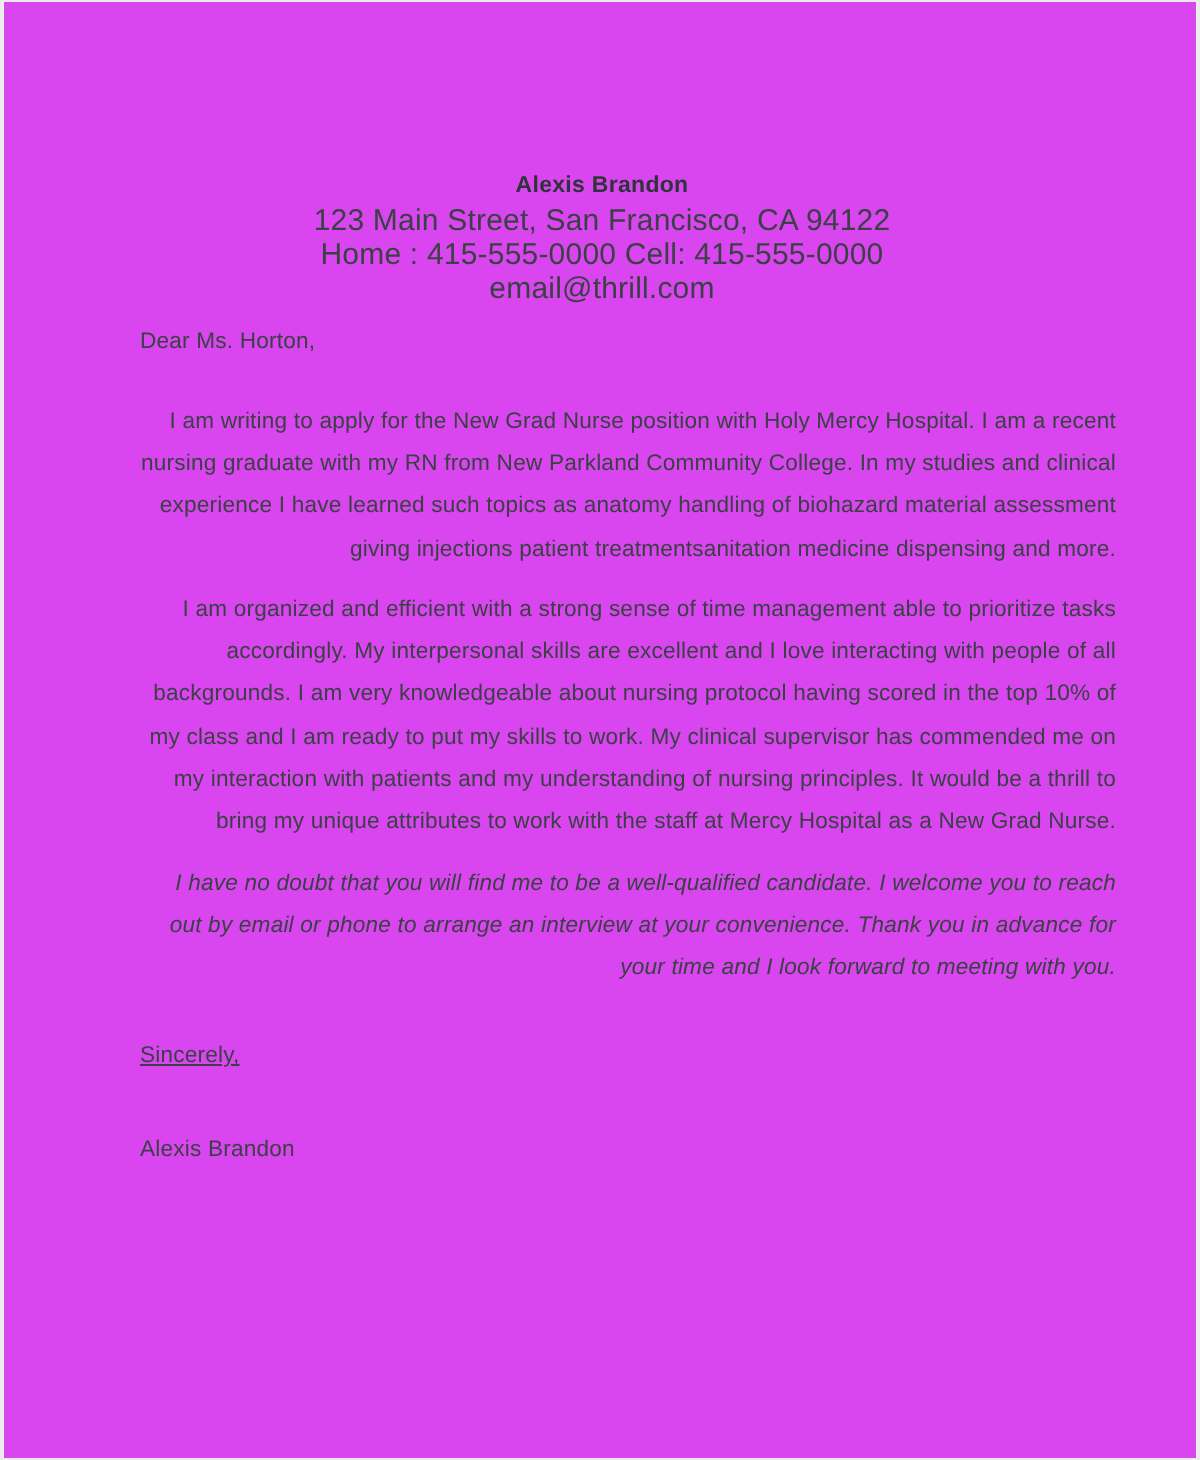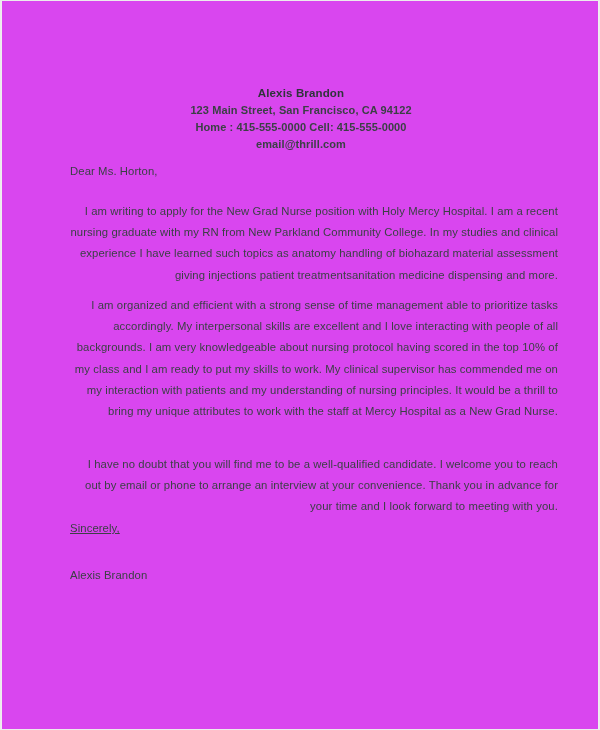--- a/index.html
+++ b/index.html
@@ -42,22 +42,22 @@
     color: #3b4045;
   }
   .lh-name {
     font-size: 11.5px;
     font-weight: bold;
     letter-spacing: 0.15px;
     line-height: 17px;
     color: #2f343a;
   }
   .lh-line {
-    font-size: 11px;
-    font-weight: bold;
+    font-size: 15px;
+    font-weight: normal;
     line-height: 17px;
     letter-spacing: 0.1px;
     color: #3b4045;
   }
 
   
   .body-block {
     position: absolute;
     left: 57px;
     width: 488px;
@@ -69,21 +69,21 @@
   .salutation {
     top: 161px;
     line-height: 18px;
   }
   .para {
     line-height: 21.2px;
     text-align: right;
   }
   .p1 { top: 200px; }
   .p2 { top: 294px; }
-  .p3 { top: 453px; }
+  .p3 { top: 431px; font-style: italic; }
   .closing { top: 518px; line-height: 18px; text-decoration: underline; }
   .signature { top: 565px; line-height: 18px; }
 </style>
 </head>
 <body>
 
 <div class="page">
   <div class="sheet"></div>
 
   <div class="letterhead">

